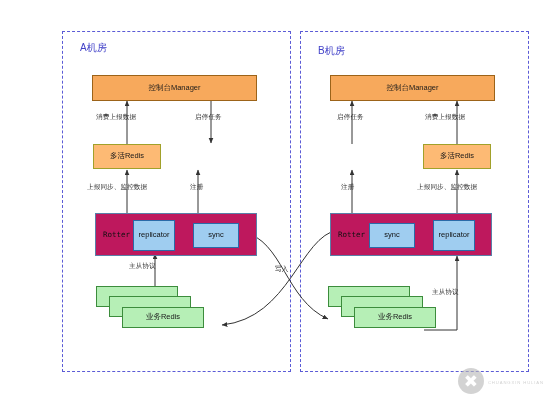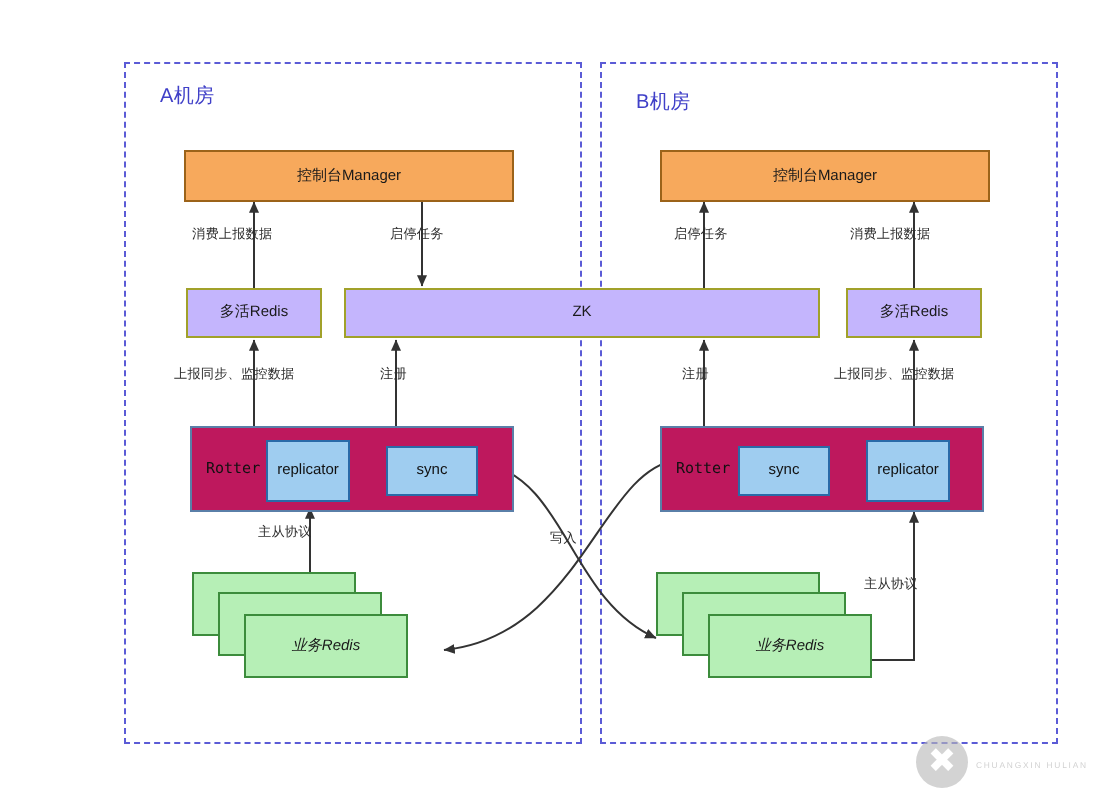--- a/index.html
+++ b/index.html
@@ -44,21 +44,21 @@
     line-height: 1.15;
     white-space: nowrap;
   }
   .mgr {
     background: #f7a95c;
     border: 1px solid #9c6319;
     height: 26px;
     text-align: right;
   }
   .yel {
-    background: #c4b5fd;
+    background: #fdba74;
     border: 1px solid #a1a12a;
     height: 25px;
   }
   .rotter {
     background: #be185d;
     border: 1px solid #5a7fa8;
     height: 43px;
   }
   .rotter-name {
     position: absolute;
@@ -74,21 +74,21 @@
     border: 1px solid #2a6aa8;
     display: flex; align-items: center; justify-content: center;
     font-size: 7.5px; color: #111;
     text-align: center; line-height: 1.1;
     padding: 0 19px;
     word-break: break-all;
   }
   .grn {
     background: #b6efb6;
     border: 1px solid #3c8c3c;
-    width: 82px; height: 32px; font-style: italic;
+    width: 82px; height: 21px;
   }
   .grn.front {
     background: #b6efb6;
     z-index: 3;
   }
   .grn.mid { z-index: 2; }
   .grn.back { z-index: 1; }
   .elabel {
     position: absolute;
     font-size: 6.6px;
@@ -154,21 +154,20 @@
 
     <path d="M 243,232 C 283,240 285,300 328,319" fill="none" stroke="#333" stroke-width="1" marker-end="url(#ah)"></path>
 
     <path d="M 338,230 C 300,236 290,318 222,325" fill="none" stroke="#333" stroke-width="1" marker-end="url(#ah)"></path>
   </svg>
 
   <div class="node mgr" style="left:92px; top:75px; width:165px;">控制台Manager</div>
 
   <div class="node yel" style="left:93px; top:144px; width:68px;">多活Redis</div>
 
-  <div class="node yel" style="left:172px; top:144px; width:238px;">ZK</div>
 
   <div class="node rotter" style="left:95px; top:213px; width:162px;">
     <span class="rotter-name">Rotter</span>
     <span class="subbox" style="left:37px; top:6px; width:42px; height:31px;">replicator</span>
     <span class="subbox" style="left:97px; top:9px; width:46px; height:25px;">sync</span>
   </div>
 
   <div class="node grn back" style="left:96px; top:286px;"></div>
   <div class="node grn mid" style="left:109px; top:296px;"></div>
   <div class="node grn front" style="left:122px; top:307px;">业务Redis</div>

